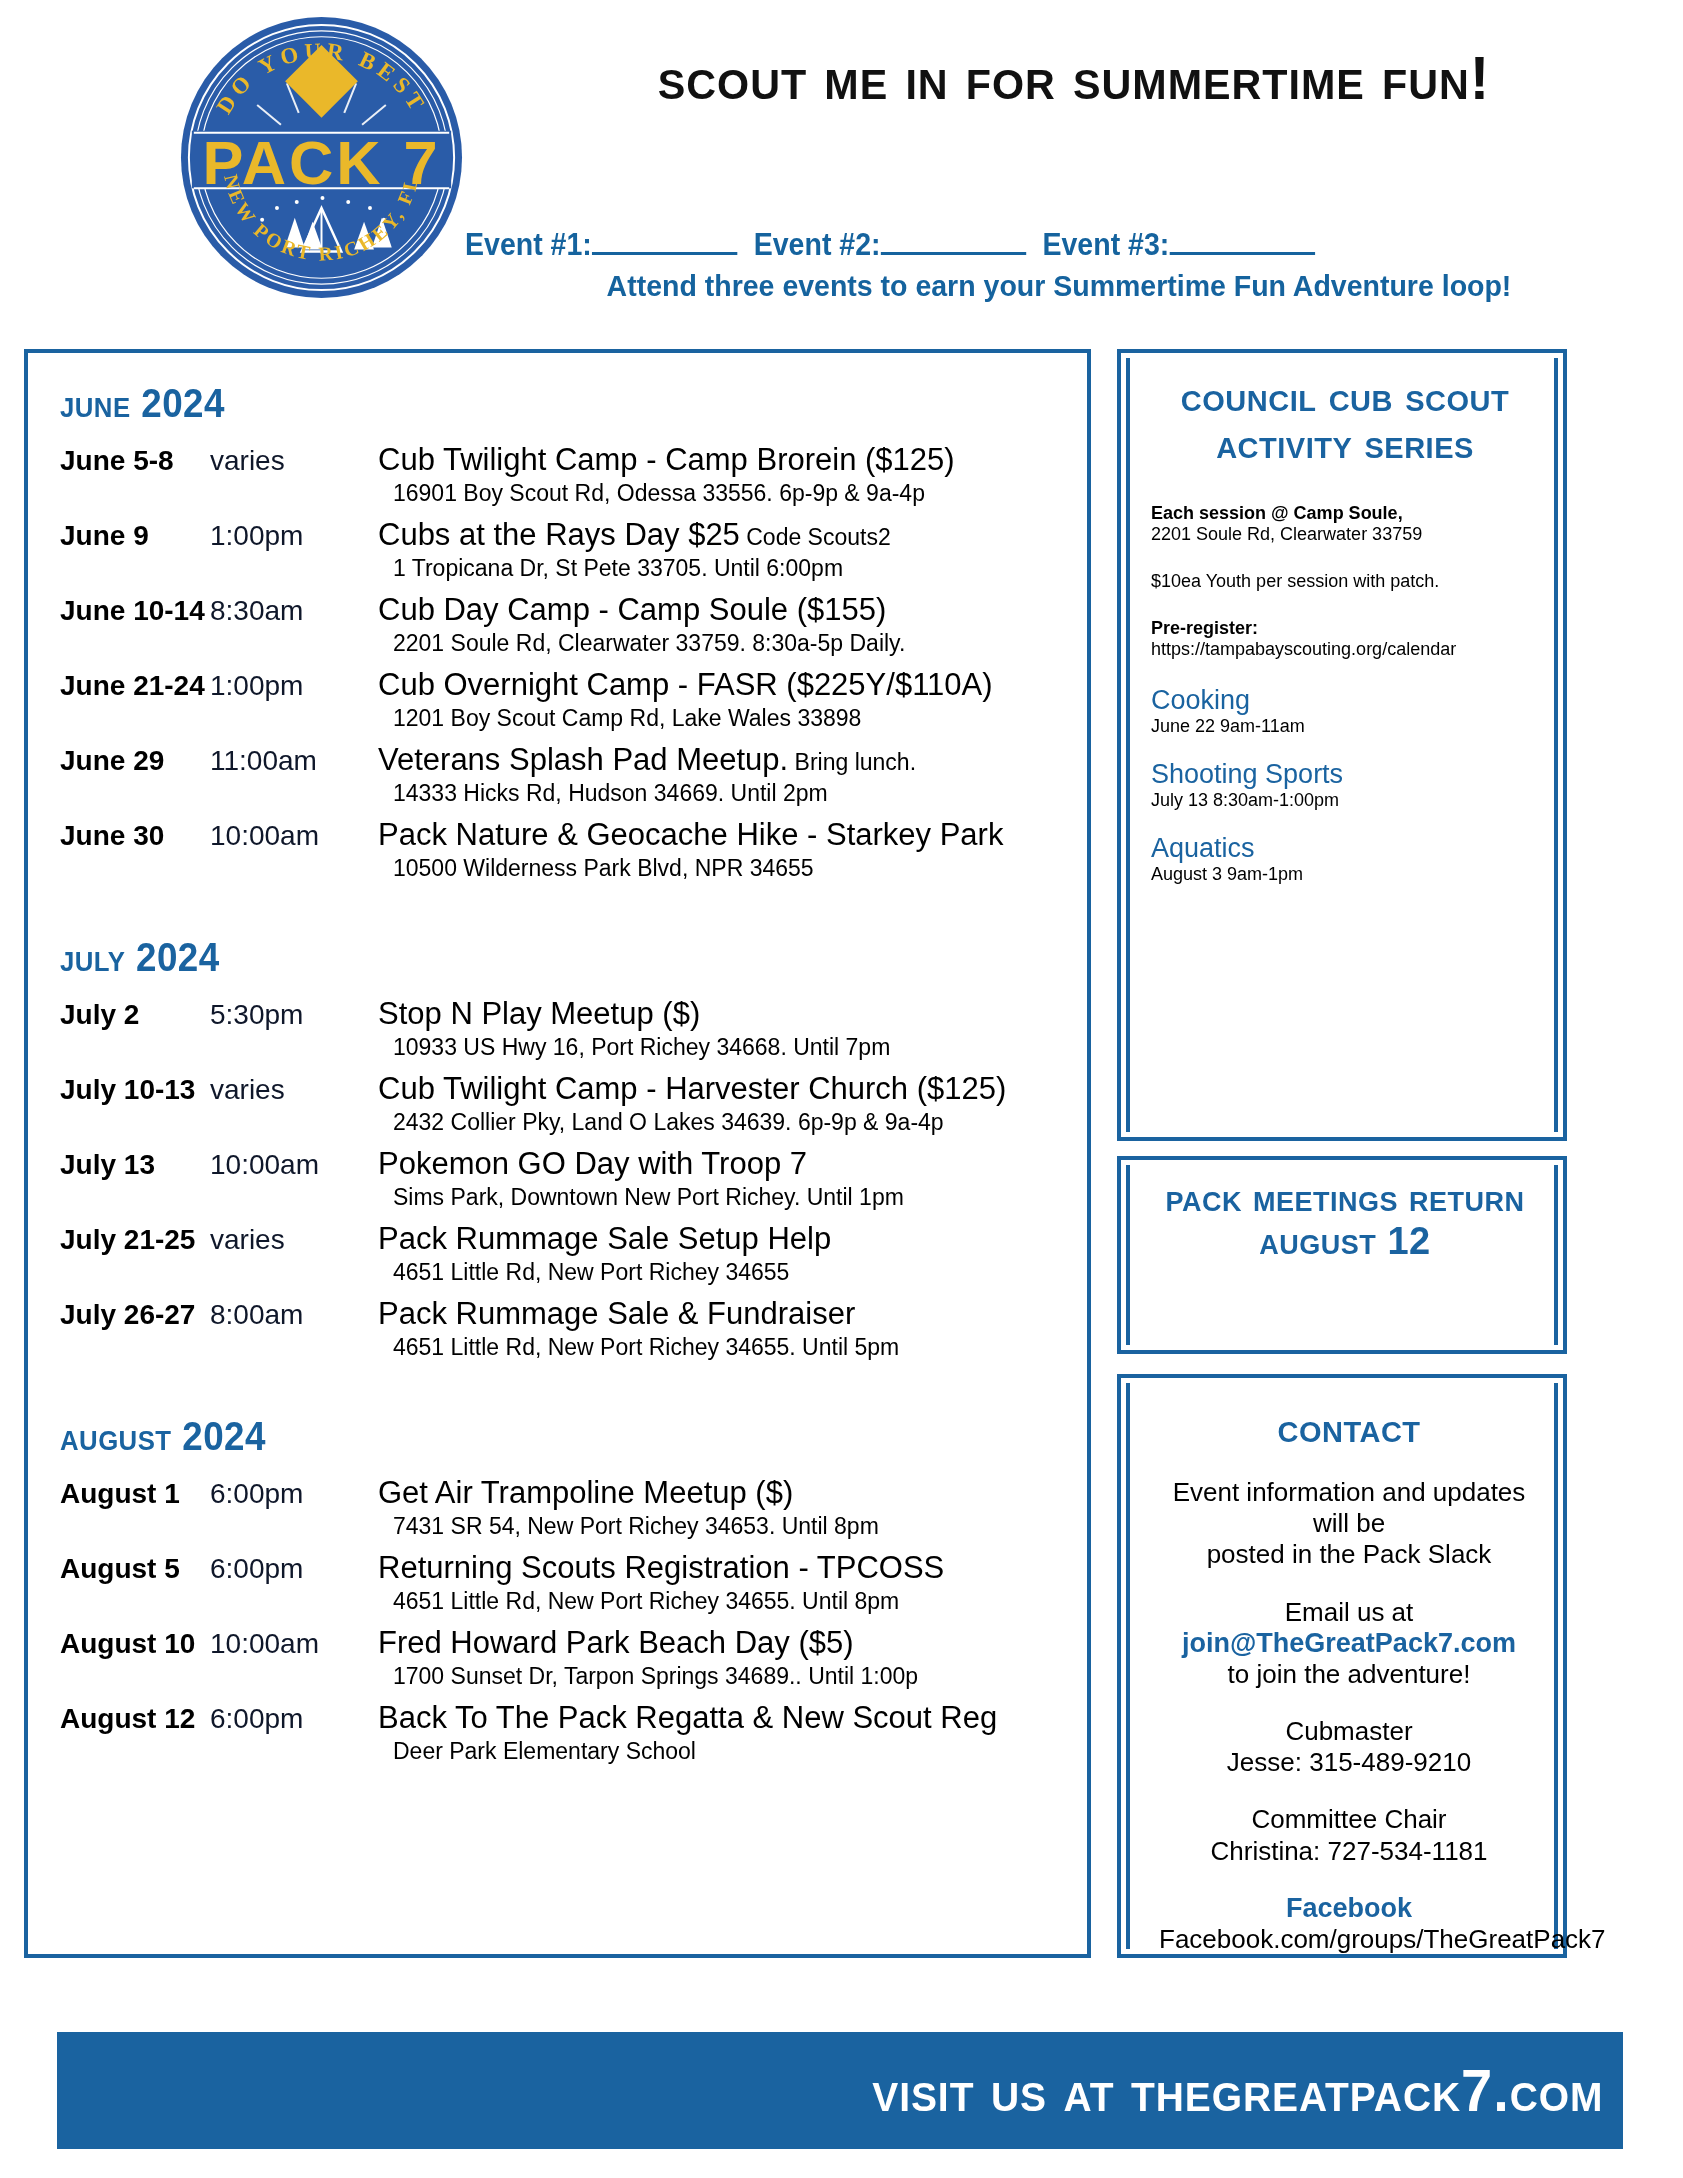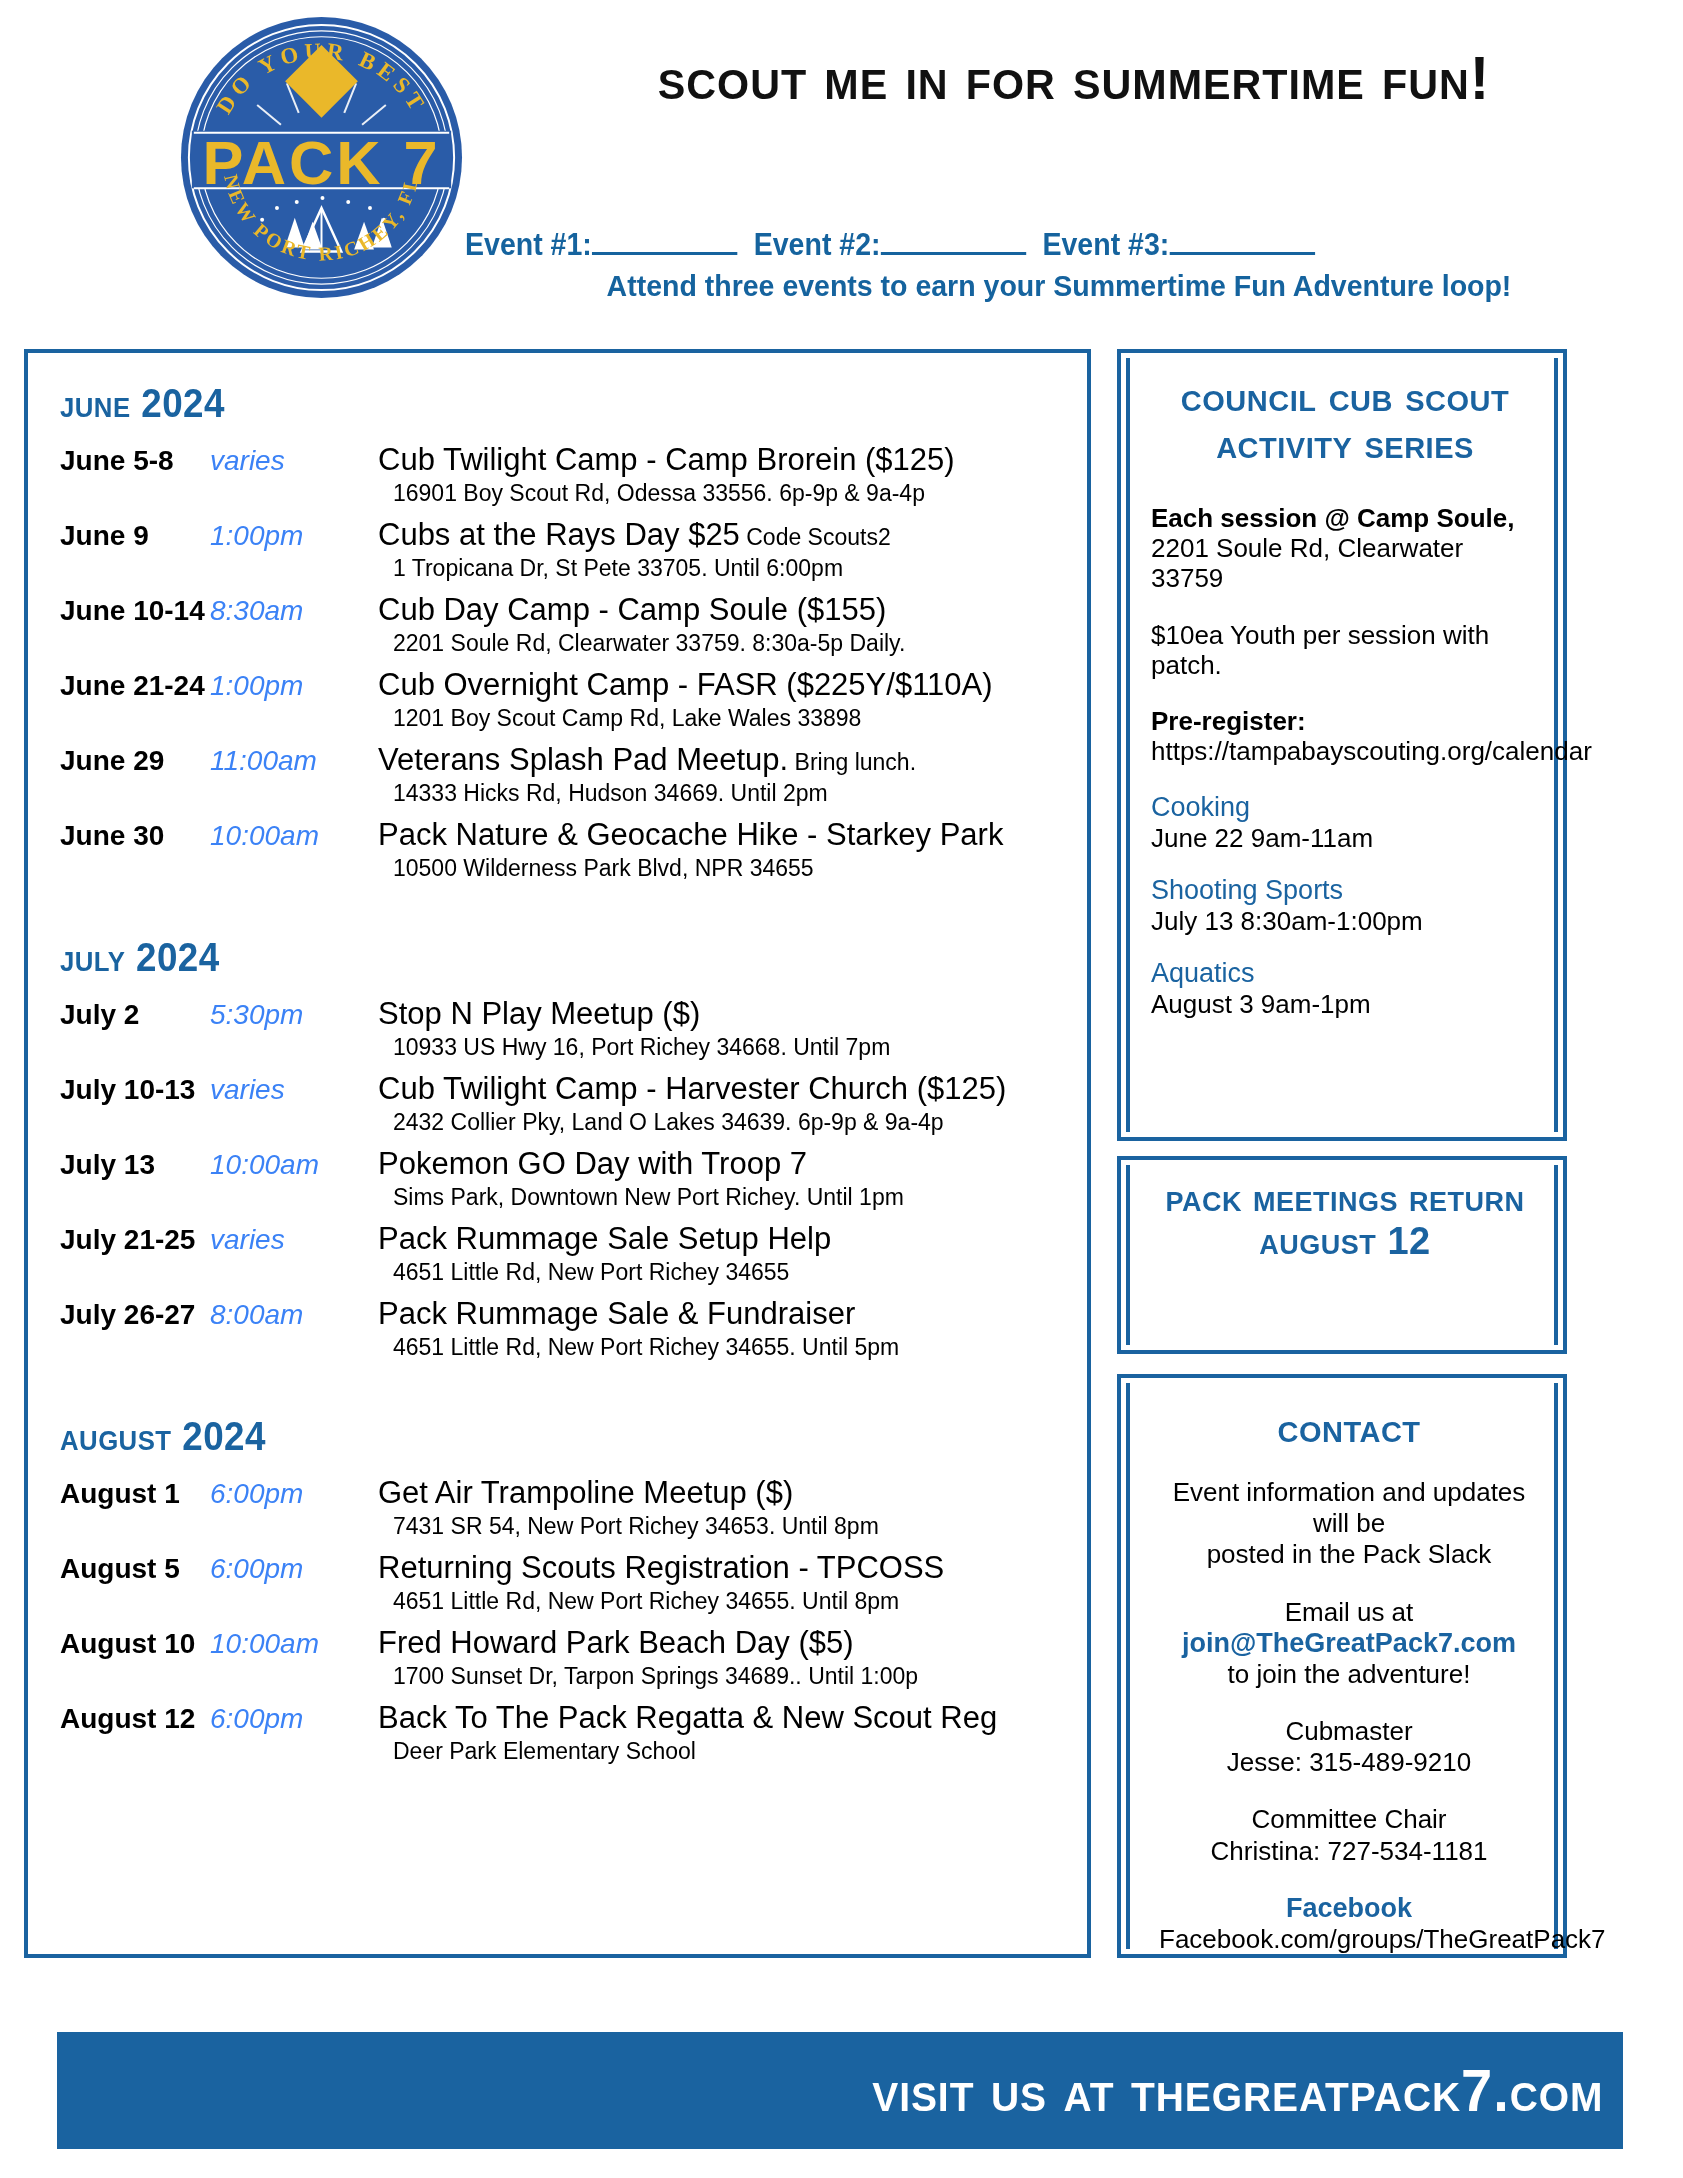--- a/index.html
+++ b/index.html
@@ -113,22 +113,21 @@
     font-size: 28px;
     color: #000;
     padding-left: 8px;
     box-sizing: border-box;
   }
   .ev-time {
     width: 168px;
     flex: 0 0 168px;
     font-family: "Liberation Sans Narrow", "Liberation Sans", sans-serif;
     font-size: 28px;
-    color: #3b82f6;
-    font-style: italic;
+    color: #0f172a;
   }
   .ev-title {
     flex: 1 1 auto;
     font-family: "Liberation Sans Narrow", "Liberation Sans", sans-serif;
     font-size: 31px;
     color: #000;
   }
   .ev-title .note {
     font-size: 23px;
   }
@@ -176,21 +175,21 @@
     text-transform: lowercase;
     text-align: center;
     line-height: 1.12;
     margin: 4px 0 10px 0;
     letter-spacing: 0.5px;
   }
   .side-title.small { font-size: 38px; }
 
   .s-text {
     font-family: "Liberation Sans", sans-serif;
-    font-size: 26px;
+    font-size: 18px;
     color: #000;
     line-height: 1.16;
   }
   .s-text.bold { font-weight: bold; }
   .s-blue {
     color: #1a63a0;
     font-weight: normal;
     font-family: "Liberation Sans", sans-serif;
     font-size: 27px;
   }

